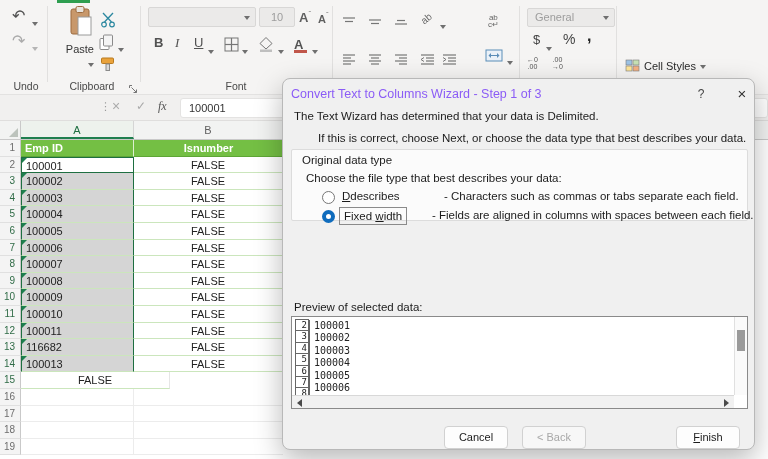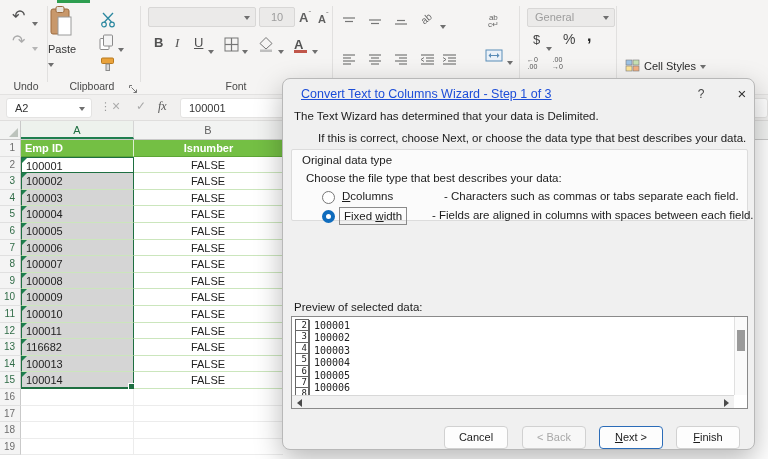--- a/index.html
+++ b/index.html
@@ -10,21 +10,21 @@
   
   .ribbon{position:absolute;left:0;top:0;width:768px;height:94px;background:#F5F4F3;}
   .tabmark{position:absolute;left:57px;top:0;width:33px;height:3px;background:#2E9E50;}
   .vsep{position:absolute;top:6px;bottom:12px;width:1px;background:#E1E0DF;}
   .grplabel{position:absolute;top:80px;font-size:10.5px;color:#494949;text-align:center;}
   .chv{display:inline-block;width:0;height:0;border-left:3.5px solid transparent;border-right:3.5px solid transparent;border-top:4px solid #6f6f6f;vertical-align:middle;}
   .chv.lt{border-top-color:#b5b5b5;}
   .ic{position:absolute;line-height:1;}
   .undo-g{font-size:16px;color:#525252;}
   .redo-g{font-size:16px;color:#ABABAB;}
-  .pastebtn{position:absolute;left:48px;top:5px;width:38px;height:72px;text-align:left;}
+  .pastebtn{position:absolute;left:56px;top:5px;width:38px;height:72px;text-align:right;}
   .pastebtn .plabel{font-size:11px;color:#353535;margin-top:2px;}
   .fontname{position:absolute;left:148px;top:7px;width:108px;height:20px;background:#EBEAE9;border:1px solid #D8D7D6;border-radius:2px;}
   .fontname .chv{position:absolute;right:5px;top:8px;}
   .fontsize{position:absolute;left:259px;top:7px;width:36px;height:20px;background:#EBEAE9;border:1px solid #D8D7D6;border-radius:2px;color:#9d9d9d;font-size:11px;text-align:center;line-height:18px;}
   .growA{font-size:13px;color:#5f5f5f;font-weight:bold;}
   .shrinkA{font-size:11px;color:#5f5f5f;font-weight:bold;}
   .supmark{font-size:8px;vertical-align:super;color:#777;}
   .bib{font-size:13px;color:#525252;font-weight:bold;}
   .iti{font-size:13px;color:#525252;font-style:italic;font-family:"Liberation Serif",serif;}
   .und{font-size:13px;color:#525252;text-decoration:underline;}
@@ -78,21 +78,21 @@
   .sel .ca::before,.active .ca::before{content:"";position:absolute;left:0;top:0;
       border-top:5px solid #1E7F4F;border-right:5px solid transparent;}
   .lastsel .ca{border-bottom:2px solid #1E6F41;}
   .lastsel .ca::after{content:"";position:absolute;right:-2px;bottom:-3px;width:5px;height:5px;background:#1E6F41;border:1px solid #fff;}
   .empty .ca,.empty .cb{border-bottom:1px solid #ECECEC;}
   .empty .ca{border-right:1px solid #ECECEC;}
 
   
   .dialog{position:absolute;left:282px;top:78px;width:473px;height:372px;background:#F0F0F0;
           border:1px solid #B8B8B8;border-radius:8px;box-shadow:0 10px 28px rgba(0,0,0,.28);z-index:10;}
-  .dtitle{position:absolute;left:18px;top:8px;font-size:12.5px;color:#1d4ed8;text-decoration:underline;}
+  .dtitle{position:absolute;left:8px;top:8px;font-size:12.5px;color:#8b5cf6;}
   .dhelp{position:absolute;left:408px;top:6px;width:20px;height:18px;text-align:center;font-size:12px;color:#444;line-height:18px;}
   .dclose{position:absolute;left:448px;top:5px;width:22px;height:20px;text-align:center;font-size:15px;color:#333;line-height:19px;}
   .dtext{position:absolute;left:11px;font-size:11.5px;color:#1b1b1b;}
   .gbox{position:absolute;left:8px;top:70px;width:457px;height:72px;background:#FBFBFB;border:1px solid #DCDCDC;border-radius:2px;}
   .gtitle{position:absolute;left:10px;top:4px;font-size:11.5px;color:#1b1b1b;}
   .gprompt{position:absolute;left:14px;top:22px;font-size:11.5px;color:#1b1b1b;}
   .radiorow{position:absolute;left:30px;height:16px;font-size:11.5px;color:#1b1b1b;}
   .rdot{position:absolute;left:0;top:1px;width:13px;height:13px;border-radius:50%;background:#fff;border:1px solid #767676;}
   .rdot.on{border:4px solid #0F6CBD;}
   .rlabel{position:absolute;left:20px;top:0;white-space:nowrap;}
@@ -300,24 +300,20 @@
       <svg width="15" height="15">
         <rect x="1" y="2" width="6" height="5" fill="#9DC3E6" stroke="#7a7a7a" stroke-width="0.6"></rect>
         <rect x="8" y="2" width="6" height="5" fill="#C6E0B4" stroke="#7a7a7a" stroke-width="0.6"></rect>
         <rect x="1" y="8" width="6" height="5" fill="#FFE699" stroke="#7a7a7a" stroke-width="0.6"></rect>
         <rect x="8" y="8" width="6" height="5" fill="#F4B183" stroke="#7a7a7a" stroke-width="0.6"></rect>
       </svg><span>Cell Styles</span><span class="chv"></span>
     </div>
   </div>
 
   <div class="fbar">
-    <div class="namebox">
-      <span>A2</span>
-      <span class="chv"></span>
-    </div>
     <span class="fdots">⋮</span>
     <span class="fx-x">×</span>
     <span class="fx-ck">✓</span>
     <span class="fx-fx">fx</span>
     <div class="fmlbox">100001</div>
   </div>
 
   <div class="colheads">
     <div class="cornercell"></div>
     <div class="chcell chA">A</div>
@@ -390,21 +386,20 @@
       <div class="ca">116682</div>
       <div class="cb">FALSE</div>
     </div>
     <div class="grow data sel">
       <div class="rn">14</div>
       <div class="ca">100013</div>
       <div class="cb">FALSE</div>
     </div>
     <div class="grow data sel lastsel">
       <div class="rn">15</div>
-      <div class="ca">100014</div>
       <div class="cb">FALSE</div>
     </div>
     <div class="grow empty">
       <div class="rn">16</div>
       <div class="ca"></div>
         <div class="cb"></div>
     </div>
     <div class="grow empty">
       <div class="rn">17</div>
       <div class="ca"></div>
@@ -428,21 +423,21 @@
     <div class="dclose">×</div>
 
     <div class="dtext" style="top:31px;">The Text Wizard has determined that your data is Delimited.</div>
     <div class="dtext" style="top:53px;margin-left:24px;">If this is correct, choose Next, or choose the data type that best describes your data.</div>
 
     <div class="gbox">
       <div class="gtitle">Original data type</div>
       <div class="gprompt">Choose the file type that best describes your data:</div>
       <div class="radiorow" style="top:40px;">
         <span class="rdot"></span>
-        <span class="rlabel"><span class="u">D</span><span>columns</span></span>
+        <span class="rlabel"><span class="u">D</span><span>describes</span></span>
         <span class="rdesc" style="left:122px;">- Characters such as commas or tabs separate each field.</span>
       </div>
       <div class="radiorow" style="top:59px;">
         <span class="rdot on"></span>
         <span class="rlabel focus"><span>Fixed </span><span class="u">w</span><span>idth</span></span>
         <span class="rdesc" style="left:110px;">- Fields are aligned in columns with spaces between each field.</span>
       </div>
     </div>
 
     <div class="pvlabel">Preview of selected data:</div>
@@ -469,17 +464,16 @@
           <div class="thumb"></div>
         </div>
       <div class="hsb">
         <div class="arrL"></div>
         <div class="arrR"></div>
       </div>
     </div>
 
     <div class="dbtn" style="left:161px;">Cancel</div>
     <div class="dbtn disabled" style="left:239px;">&lt; Back</div>
-    <div class="dbtn focus" style="left:316px;"><span class="u">N</span><span>ext &gt;</span></div>
     <div class="dbtn" style="left:393px;"><span class="u">F</span><span>inish</span></div>
   </div>
 
 </div>
 
 </body></html>

